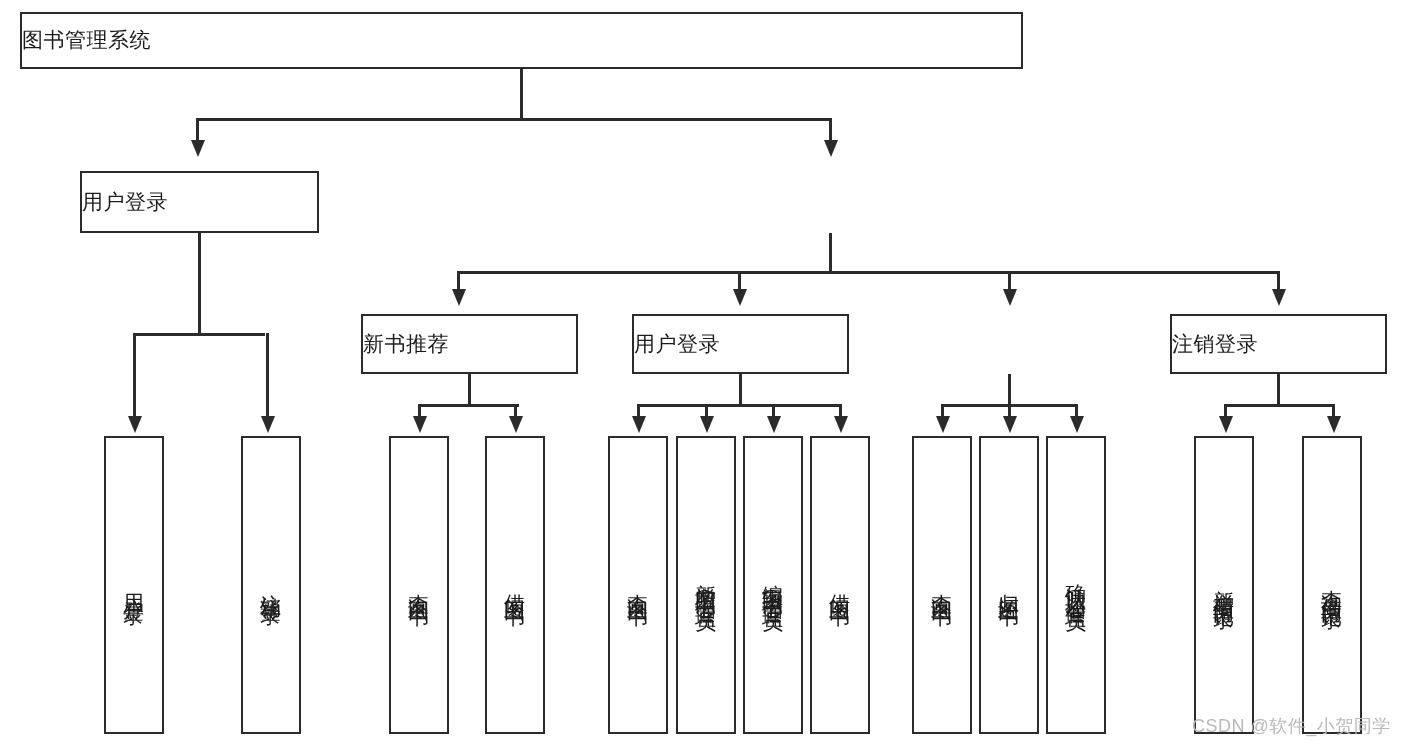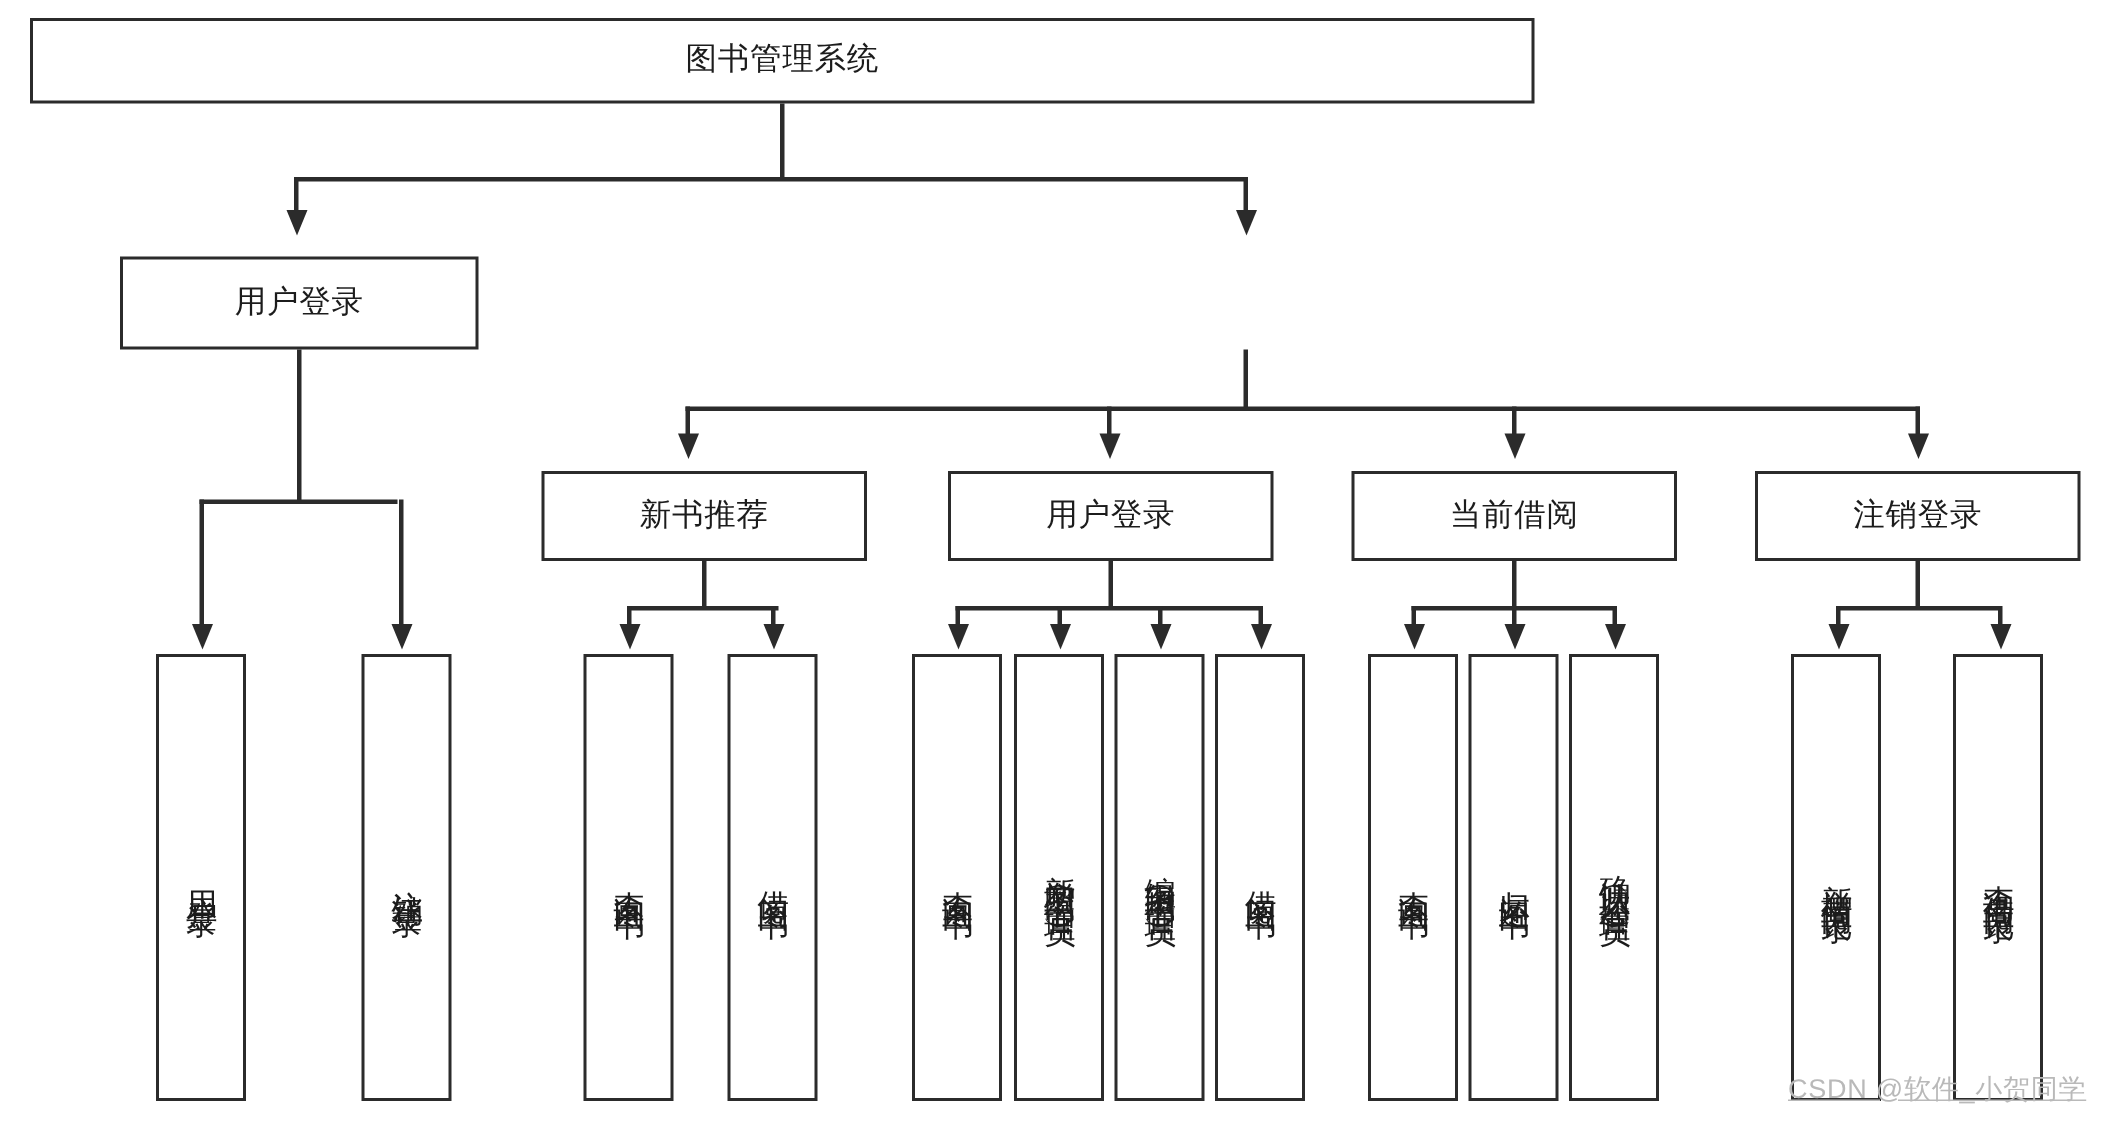--- a/index.html
+++ b/index.html
@@ -15,21 +15,21 @@
     background: #ffffff;
     overflow: hidden;
   }
   
   .node {
     position: absolute;
     border: 2.5px solid #2b2b2b;
     background: #ffffff;
     display: flex;
     align-items: center;
-    justify-content: center;
+    justify-content: flex-start;
     color: #1c1c1c;
   }
   .node .label {
     display: block;
     text-align: center;
     line-height: 1.18;
     letter-spacing: 0.5px;
   }
   
   .node.horiz .label {
@@ -121,23 +121,20 @@
   <div class="arrow" style="left:1272px; top:289px;"></div>
 
   <div class="node horiz" style="left:361px; top:314px; width:217px; height:60px;">
     <span class="label">新书推荐</span>
   </div>
 
   <div class="node horiz" style="left:632px; top:314px; width:217px; height:60px;">
     <span class="label">用户登录</span>
   </div>
 
-  <div class="node horiz" style="left:901px; top:314px; width:217px; height:60px;">
-    <span class="label">当前借阅</span>
-  </div>
 
   <div class="node horiz" style="left:1170px; top:314px; width:217px; height:60px;">
     <span class="label">注销登录</span>
   </div>
 
   <div class="vline" style="left:468px; top:374px; height:31px;"></div>
   <div class="hline" style="left:418px; top:404px; width:101px;"></div>
   <div class="vline" style="left:418px; top:404px; height:14px;"></div>
   <div class="arrow" style="left:413px; top:416px;"></div>
   <div class="vline" style="left:514px; top:404px; height:14px;"></div>
@@ -207,15 +204,15 @@
     <span class="label">确认归还（管理员）</span>
   </div>
 
   <div class="node leaf" style="left:1194px; top:436px; width:60px; height:298px;">
     <span class="label">新增借阅记录</span>
   </div>
   <div class="node leaf" style="left:1302px; top:436px; width:60px; height:298px;">
     <span class="label">查询借阅记录</span>
   </div>
 
-  <div id="watermark" style="left:1192px; top:714px;text-decoration:underline;">CSDN @软件_小贺同学</div>
+  <div id="watermark" style="left:1192px; top:714px;">CSDN @软件_小贺同学</div>
 
 </div>
 
 </body></html>

